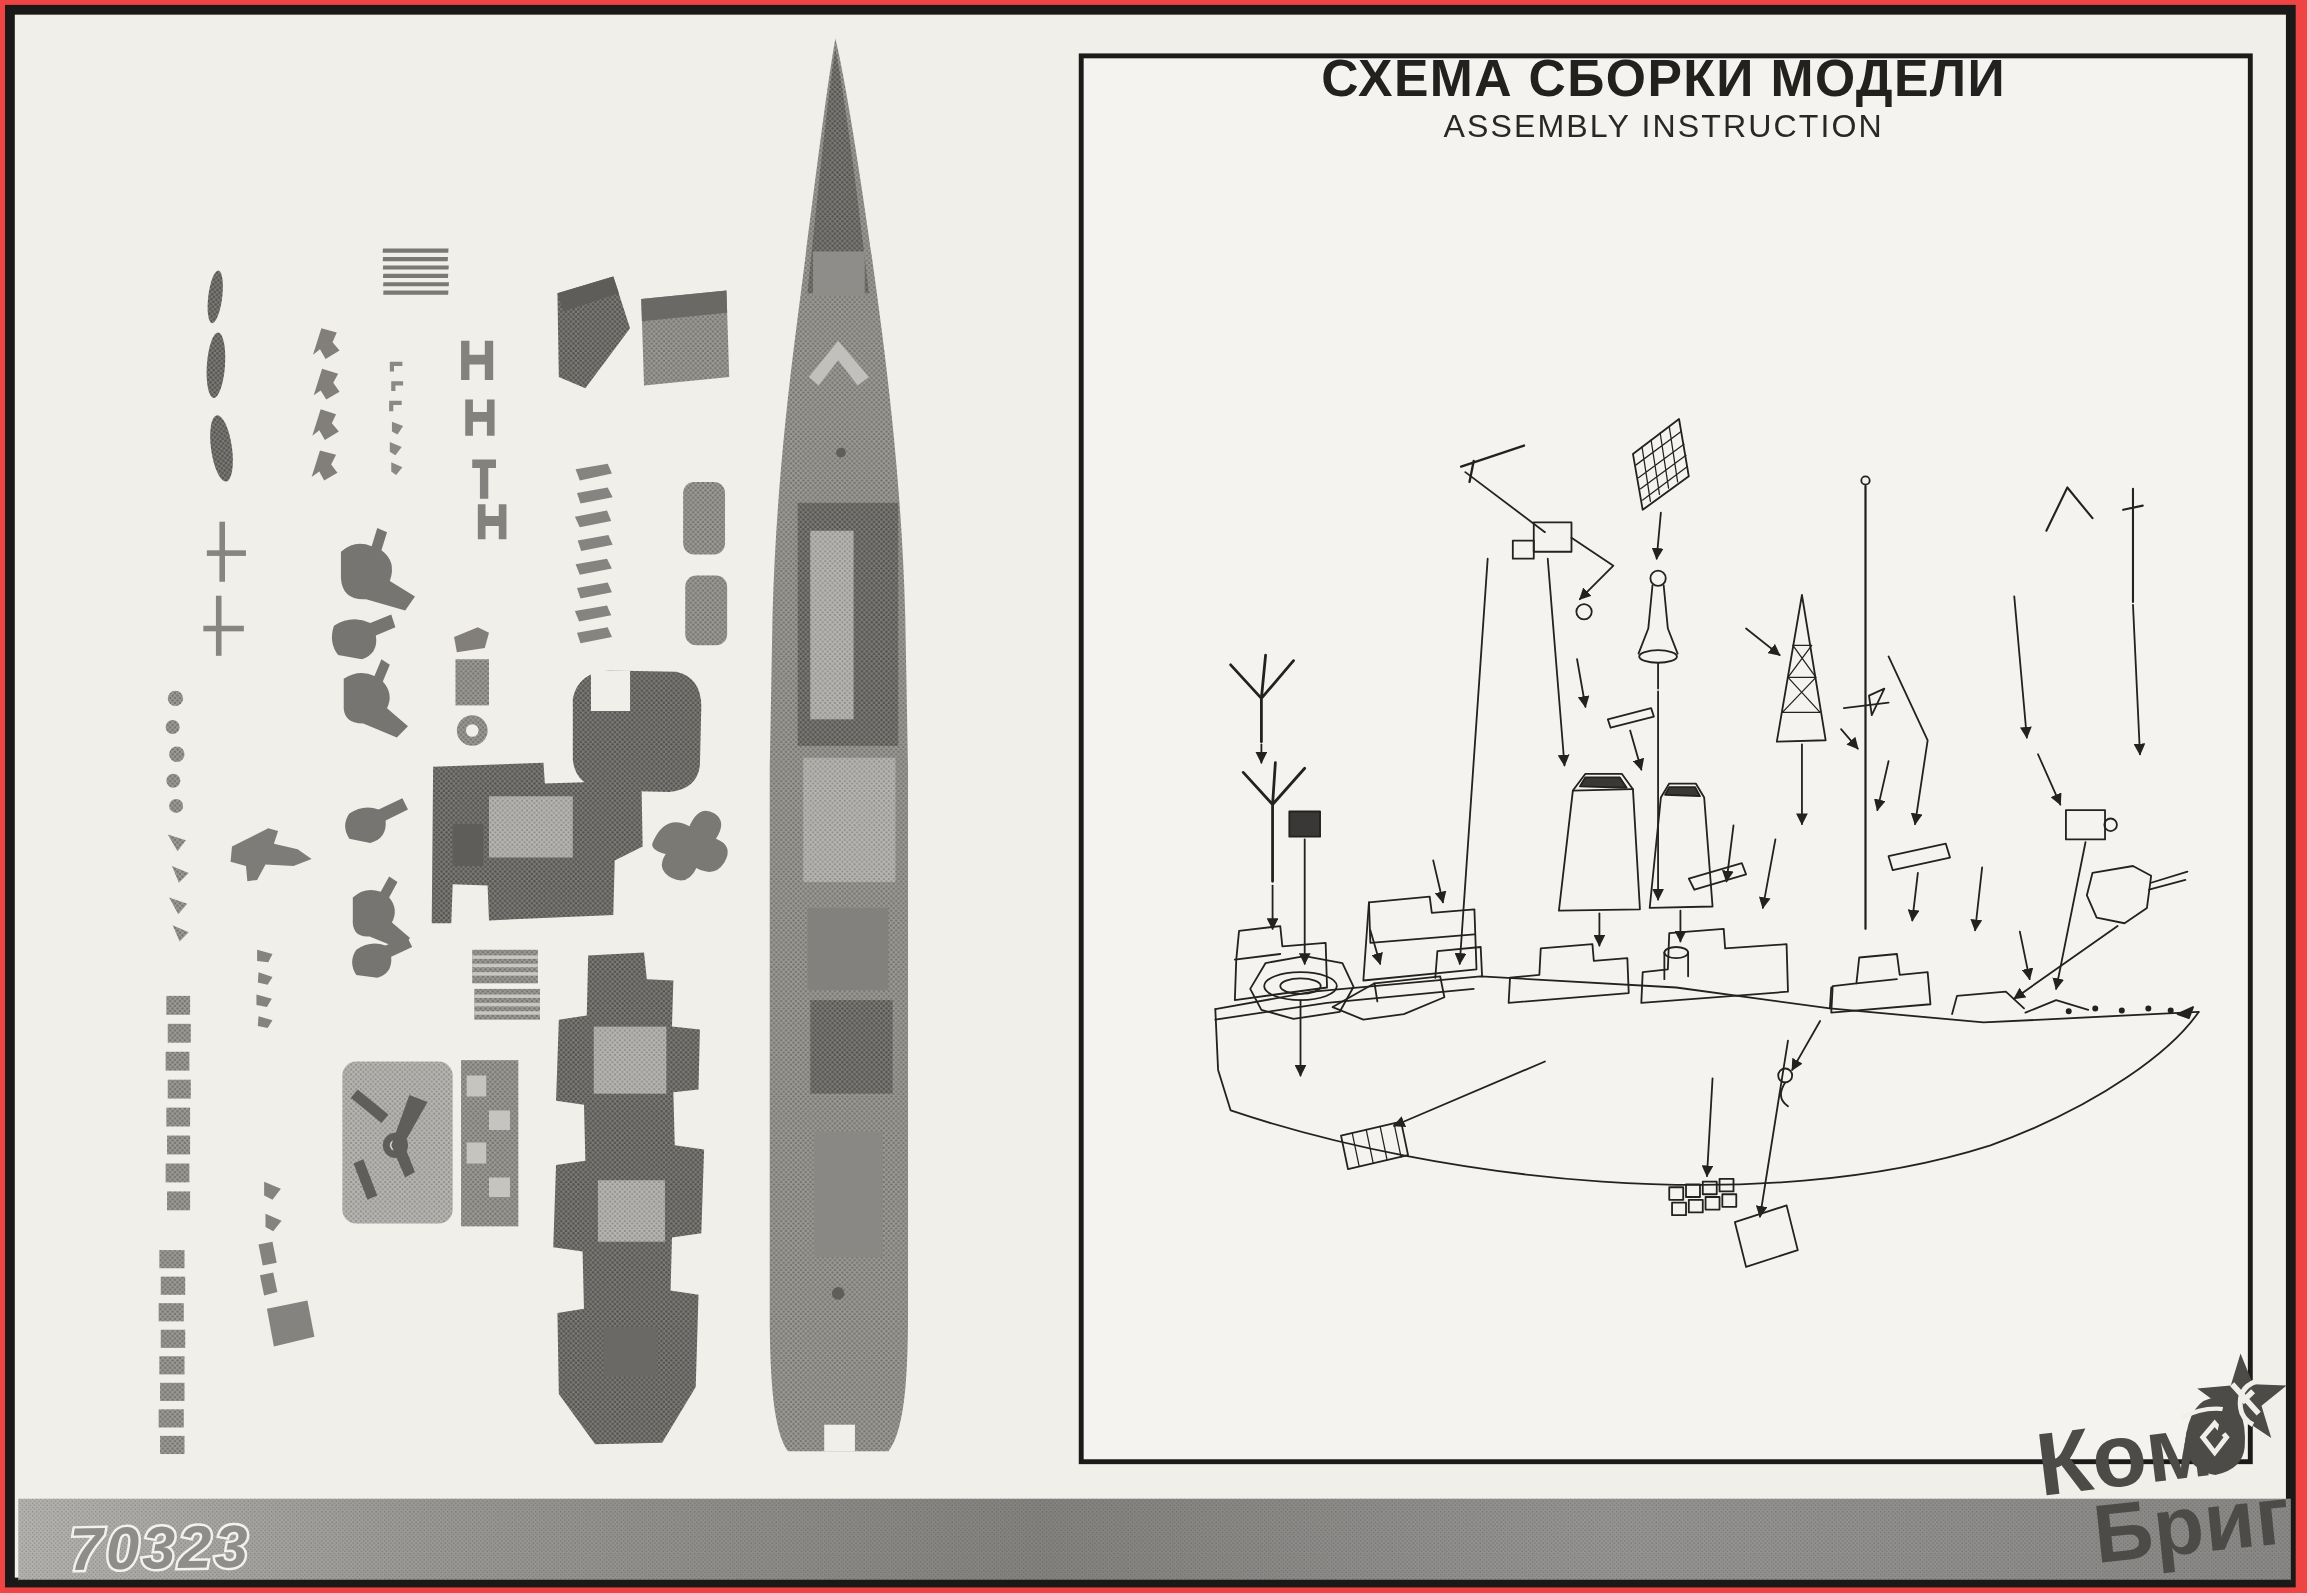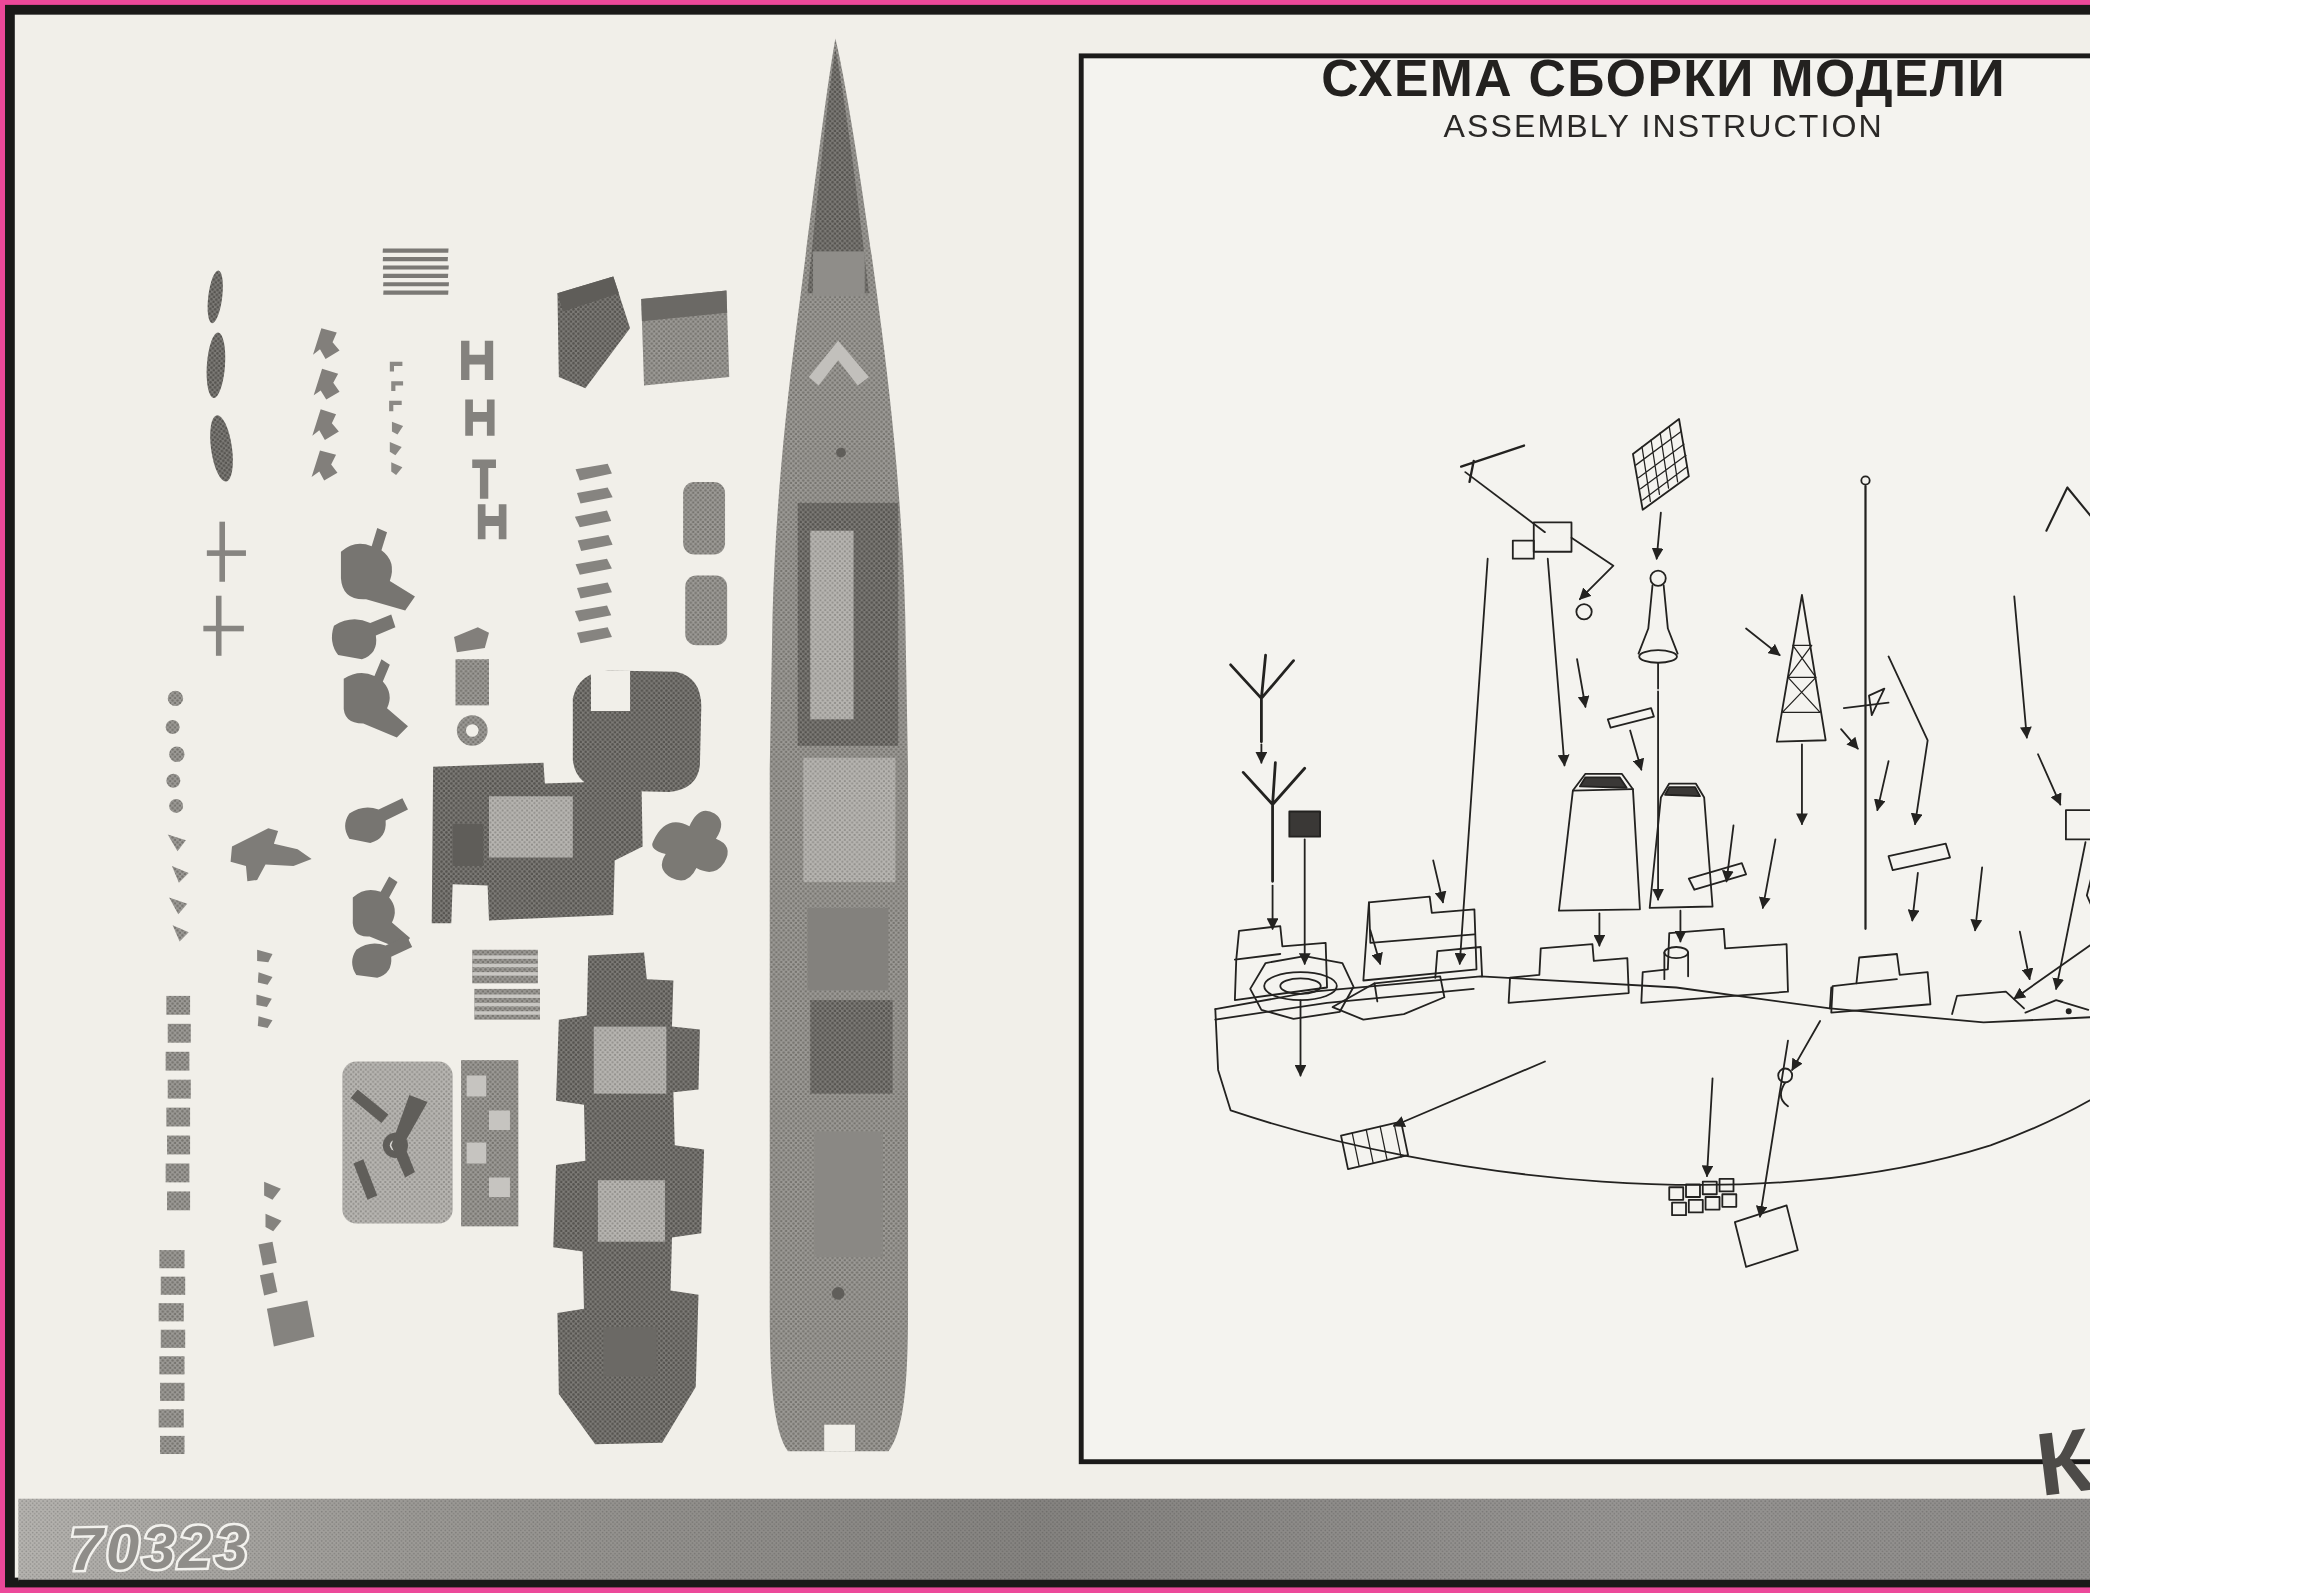--- a/index.html
+++ b/index.html
@@ -1,16 +1,16 @@
 <!DOCTYPE html>
 <html style="font-size:11.2px"><head>
 <meta charset="utf-8">
 <style>
   html,body{margin:0;padding:0;background:#ffffff;}
-  #page{position:relative;width:2090px;height:1593px;background:#ec4899;overflow:hidden;
+  #page{position:relative;width:2307px;height:1593px;background:#ef4444;overflow:hidden;
         font-family:"Liberation Sans","DejaVu Sans",sans-serif;text-align:center;}
   svg text{font-family:"Liberation Sans","DejaVu Sans",sans-serif;}
   .title-ru{font-size:74px;font-weight:bold;letter-spacing:2px;fill:#23211f;}
   .title-en{font-size:46px;font-weight:500;letter-spacing:3px;fill:#2a2826;}
   .kitnum{font-size:86px;font-weight:bold;font-style:italic;fill:#8f8d89;
           stroke:#f2f1ed;stroke-width:7px;paint-order:stroke;letter-spacing:4px;}
   .brandword{font-weight:bold;fill:#4d4b48;letter-spacing:1px;}
 </style>
 </head>
 <body>

